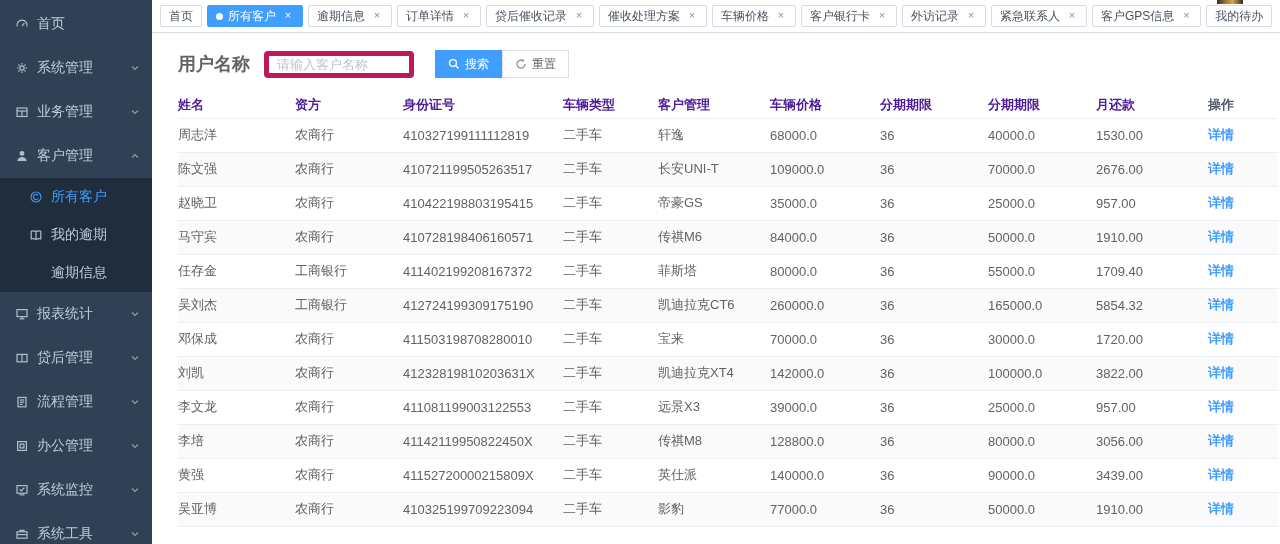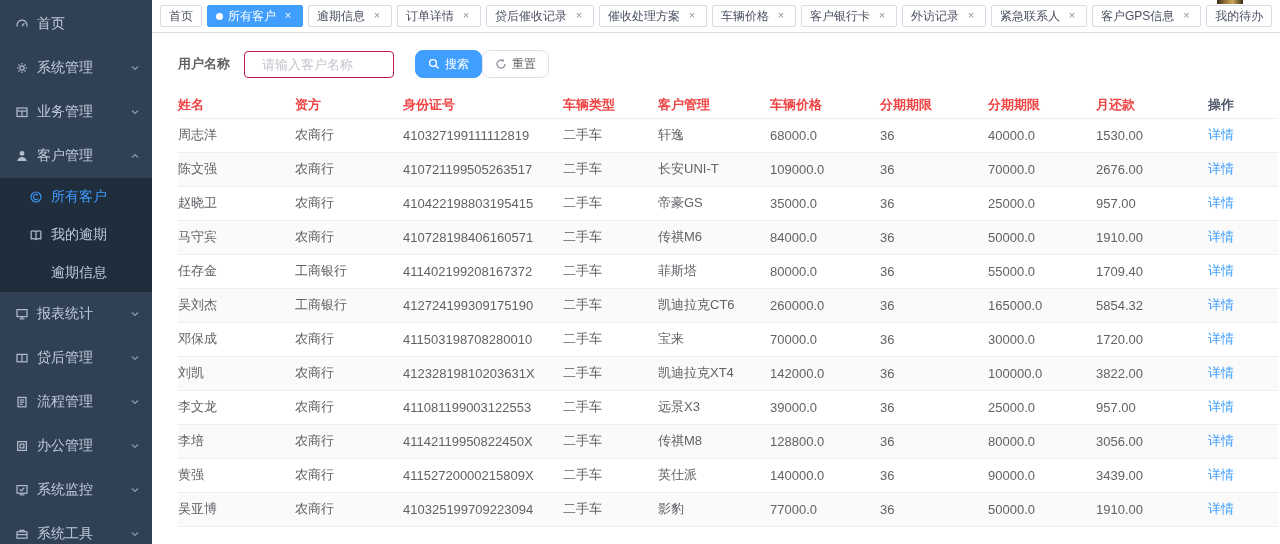--- a/index.html
+++ b/index.html
@@ -34,41 +34,41 @@
   .tag .dot { width:7px; height:7px; border-radius:50%; background:#fff; margin-right:5px; }
   .tag .x { margin-left:6px; font-size:11px; color:#8b93a0; width:12px; height:12px;
     line-height:11px; text-align:center; border-radius:50%; }
   .tag.active { background:#409EFF; border-color:#409EFF; color:#fff; }
   .tag.active .x { color:#fff; }
   .avatar-sliver { position:absolute; top:0; right:37px; width:26px; height:4px;
     background:linear-gradient(90deg,#3a2e17,#a8853f 40%,#caa75a 60%,#3a2e17); }
 
   
   .searchbar { display:flex; align-items:center; padding:14px 0 0 26px; height:48px; }
-  .searchbar .lbl { font-size:13px; font-weight:bold; color:#606266; margin-right:14px; }
-  .searchbar input { width:150px; height:27px; border:1px solid #be185d; border-radius:4px;
-    padding:0 17px; font-size:13px; color:#606266; outline:none;
+  .searchbar .lbl { font-size:18px; font-weight:bold; color:#606266; margin-right:14px; }
+  .searchbar input { width:150px; height:27px; border:5px solid #be185d; border-radius:4px;
+    padding:0 8px; font-size:13px; color:#606266; outline:none;
     font-family:"Liberation Sans","DejaVu Sans",sans-serif; }
   .searchbar input::placeholder { color:#c0c4cc; }
   .btn { display:inline-flex; align-items:center; justify-content:center; height:28px;
-    padding:0 12px; border-radius:8px; font-size:12px; cursor:pointer; }
+    padding:0 12px; border-radius:0; font-size:12px; cursor:pointer; }
   .btn svg { margin-right:5px; }
   .btn-primary { background:#409EFF; border:1px solid #409EFF; color:#fff; margin-left:21px; }
   .btn-plain { background:#fff; border:1px solid #dcdfe6; color:#606266; }
 
   
   .tablewrap { padding:12px 18px 0 26px; }
   table { border-collapse:collapse; table-layout:fixed; width:1100px; }
-  th { height:25px; text-align:left; font-size:13px; color:#ef4444; font-weight:bold;
+  th { height:25px; text-align:left; font-size:13px; color:#4c1d95; font-weight:bold;
     border-bottom:1px solid #ebeef5; padding:0; }
   td { height:34px; font-size:13px; color:#606266; border-bottom:1px solid #ebeef5; padding:0; }
   tr.stripe td { background:#fafafa; }
   td.op a, th.op { color:#409EFF; }
   th.op { color:#515a6e;margin-left:25px; }
-  td.op a { color:#409EFF; text-decoration:none; cursor:pointer; }
+  td.op a { color:#409EFF; text-decoration:none; cursor:pointer;font-weight:bold; }
 </style>
 </head>
 <body>
 
 <aside class="sidebar">
   <nav id="menu">
       <div class="menu-item">
         <span class="ico">
           <svg width="14" height="14" viewBox="0 0 14 14" fill="none" stroke="currentColor" stroke-width="1.2">
             <path d="M2.2 9.5 A5 5 0 1 1 11.8 9.5"></path>

